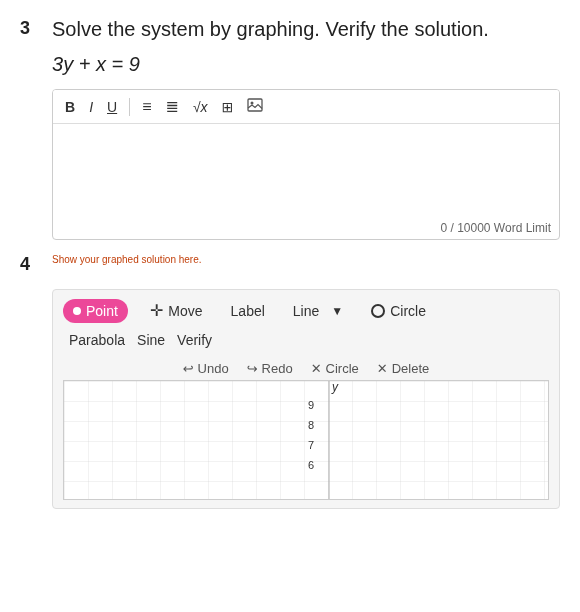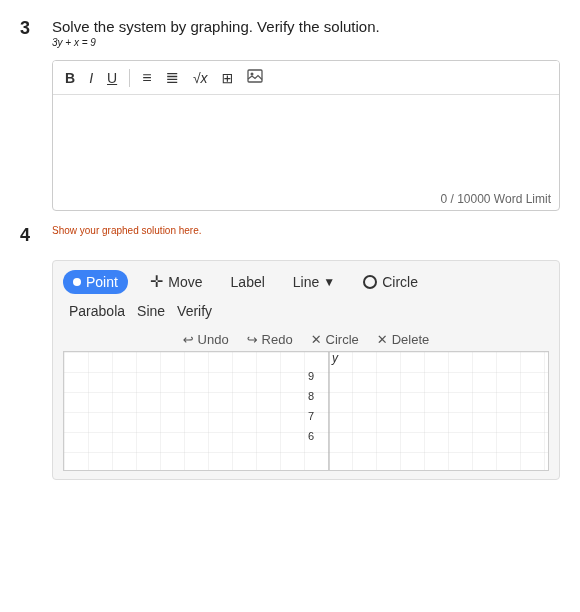--- a/index.html
+++ b/index.html
@@ -24,29 +24,29 @@
     .question-number {
       font-size: 18px;
       font-weight: 600;
       color: #222;
       min-width: 20px;
     }
     .question-content {
       flex: 1;
     }
     .question-text {
-      font-size: 15px;
+      font-size: 20px;
       color: #222;
-      margin-bottom: 0;
+      margin-bottom: 8px;
     }
     .equations {
       margin-bottom: 10px;
     }
     .equation {
-      font-size: 10px;
+      font-size: 20px;
       color: #222;
       font-style: italic;
       line-height: 1.5;
     }
 
     
     .editor-box {
       border: 1px solid #ccc;
       border-radius: 4px;
       overflow: hidden;
@@ -127,21 +127,21 @@
       cursor: pointer;
       font-size: 14px;
       color: #333;
       display: flex;
       align-items: center;
       gap: 5px;
       padding: 3px 6px;
       border-radius: 4px;
     }
     .tool-btn.active {
-      background: #3b82f6;
+      background: #ec4899;
       color: #fff;
       border-radius: 16px;
       padding: 4px 10px;
       text-align: center;
     }
     .tool-btn .dot {
       width: 8px;
       height: 8px;
       background: #fff;
       border-radius: 50%;
@@ -153,21 +153,21 @@
       border: 2px solid #333;
       border-radius: 50%;
       display: inline-block;
     }
     .tool-btn .move-icon {
       font-size: 16px;
     }
     .line-btn {
       display: flex;
       align-items: center;
-      gap: 4px;
+      gap: 12px;
     }
     .line-arrow {
       font-size: 12px;
       color: #333;
     }
 
     .graph-tools-row2 {
       display: flex;
       align-items: center;
       gap: 0;

